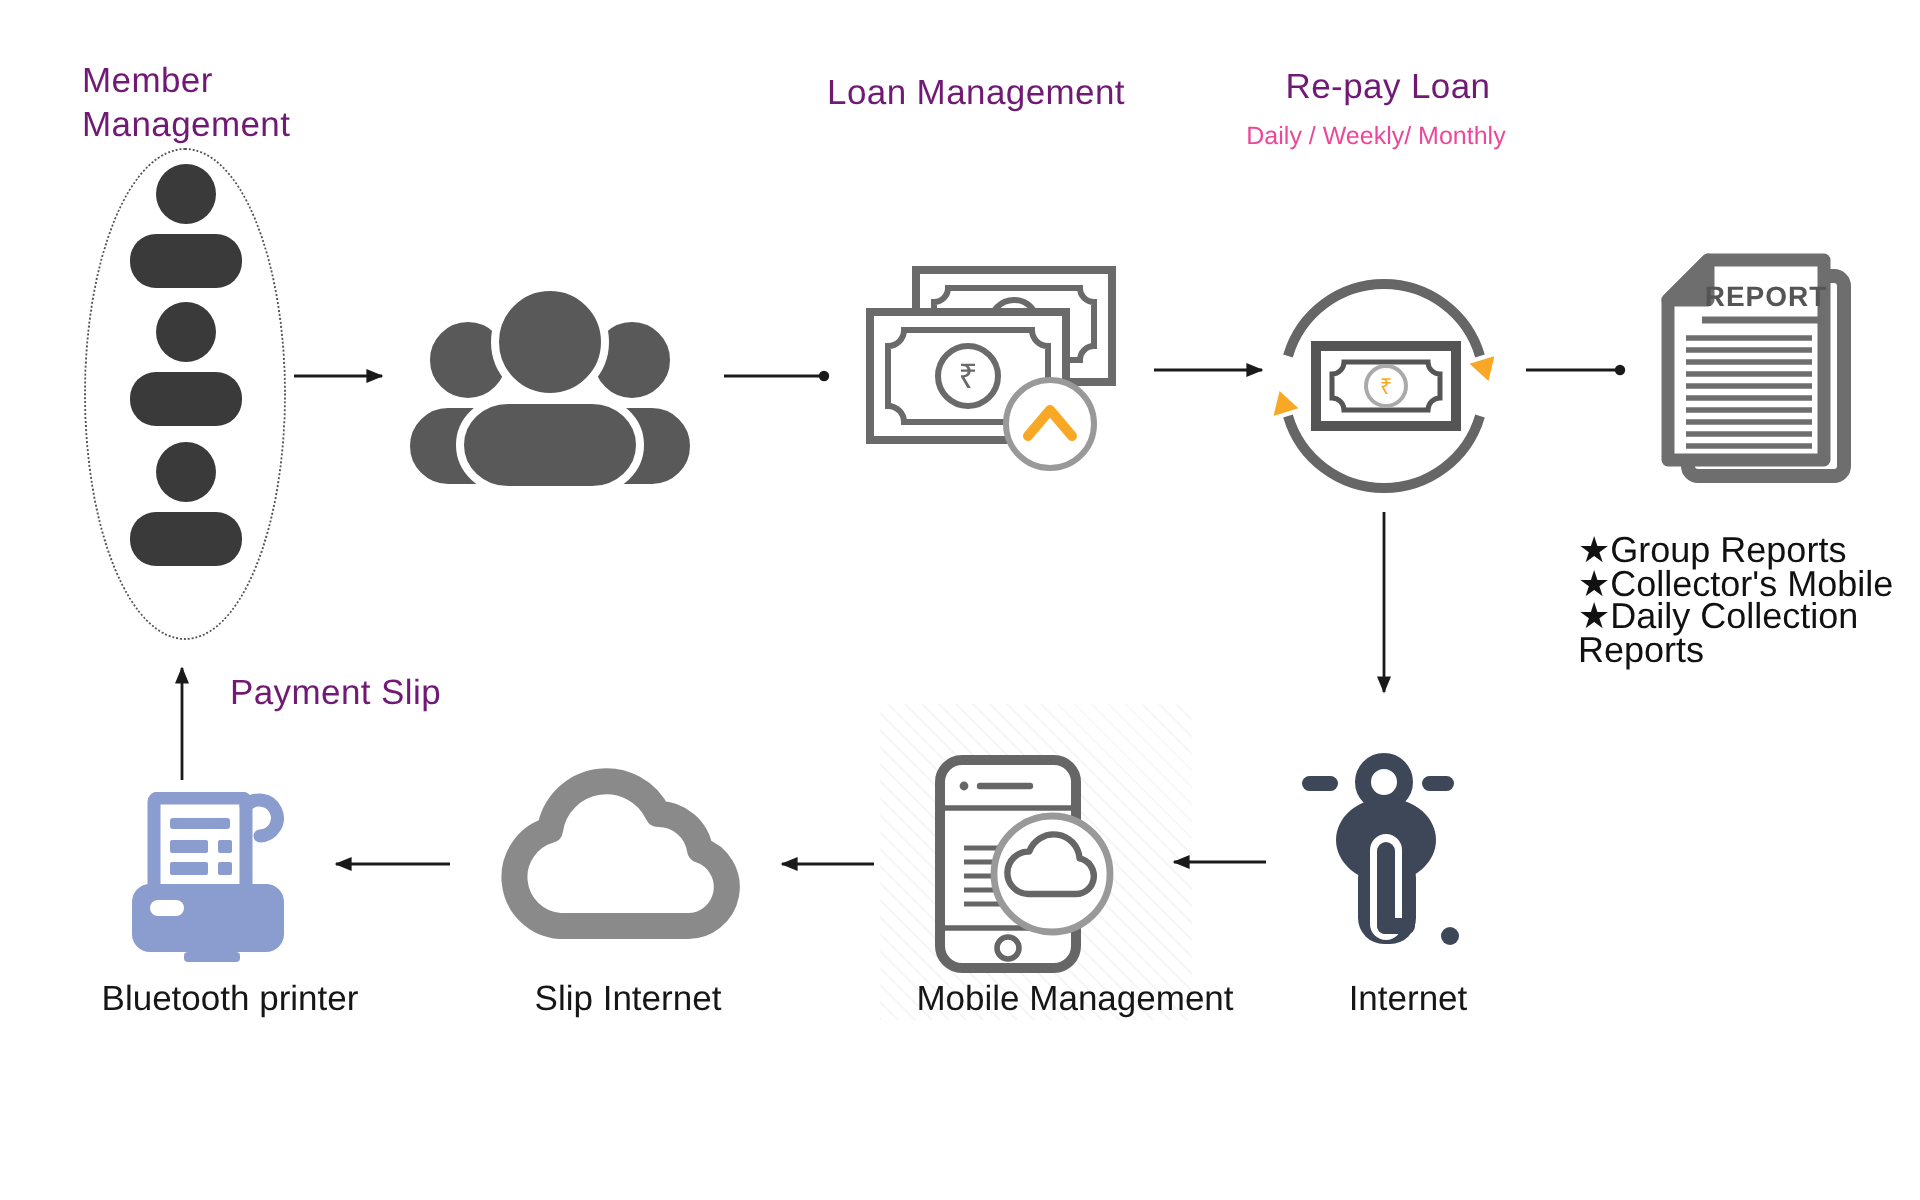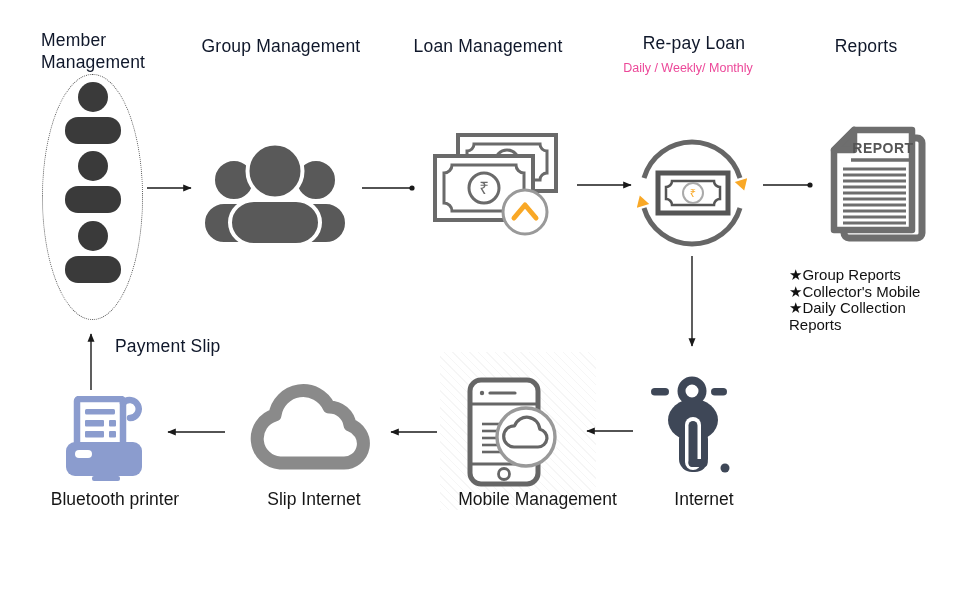--- a/index.html
+++ b/index.html
@@ -1,46 +1,44 @@
 <!DOCTYPE html>
 <html><head>
 <meta charset="utf-8">
 <style>
   html,body{margin:0;padding:0;background:#fff;}
   #canvas{
     position:relative;width:960px;height:600px;background:#ffffff;overflow:hidden;
     font-family:"Liberation Sans", sans-serif;color:#161616;
   }
   .abs{position:absolute;}
-  .title{position:absolute;font-size:17.5px;letter-spacing:.2px;color:#0f172a;}
+  .title{position:absolute;font-size:17.5px;letter-spacing:.2px;color:#701a75;}
   .center{text-align:center;}
   .subtitle{position:absolute;font-size:12.5px;color:#ec4899;text-align:center;}
-  .bullets{position:absolute;font-size:15px;line-height:16.5px;color:#111;}
+  .bullets{position:absolute;font-size:18px;line-height:16.5px;color:#111;}
   .blabel{position:absolute;top:489px;font-size:17.5px;text-align:center;color:#161616;}
   #member-ellipse{
     position:absolute;left:42px;top:74px;width:101px;height:246px;
     border:1.6px dotted #555;border-radius:50%;box-sizing:border-box;
   }
   #hatch{
     position:absolute;left:440px;top:352px;width:156px;height:158px;
     background:repeating-linear-gradient(45deg, rgba(100,100,100,0.06) 0px, rgba(100,100,100,0.06) 1px, transparent 1px, transparent 6px);
   }
   #arrow-layer{position:absolute;left:0;top:0;width:960px;height:600px;pointer-events:none;}
 </style>
 </head>
 <body>
 
 <div id="canvas">
 
   <div class="title" style="left:41px;top:29px;width:135px;line-height:22px;">Member Management</div>
-  <div class="title center" style="left:196px;top:36px;width:170px;">Group Management</div>
   <div class="title center" style="left:408px;top:36px;width:160px;">Loan Management</div>
   <div class="title center" style="left:624px;top:33px;width:140px;">Re-pay Loan</div>
   <div class="subtitle" style="left:608px;top:61px;width:160px;">Daily / Weekly/ Monthly</div>
-  <div class="title center" style="left:806px;top:36px;width:120px;">Reports</div>
 
   <div id="member-ellipse"></div>
   <svg class="abs" style="left:64px;top:82px;" width="58" height="62" viewBox="0 0 58 62">
     <circle cx="29" cy="15" r="15" fill="#3a3a3a"></circle>
       <rect x="1" y="35" width="56" height="27" rx="13" fill="#3a3a3a"></rect>
   </svg>
   <svg class="abs" style="left:64px;top:151px;" width="58" height="62" viewBox="0 0 58 62">
     <circle cx="29" cy="15" r="15" fill="#3a3a3a"></circle>
       <rect x="1" y="35" width="56" height="27" rx="13" fill="#3a3a3a"></rect>
   </svg>

